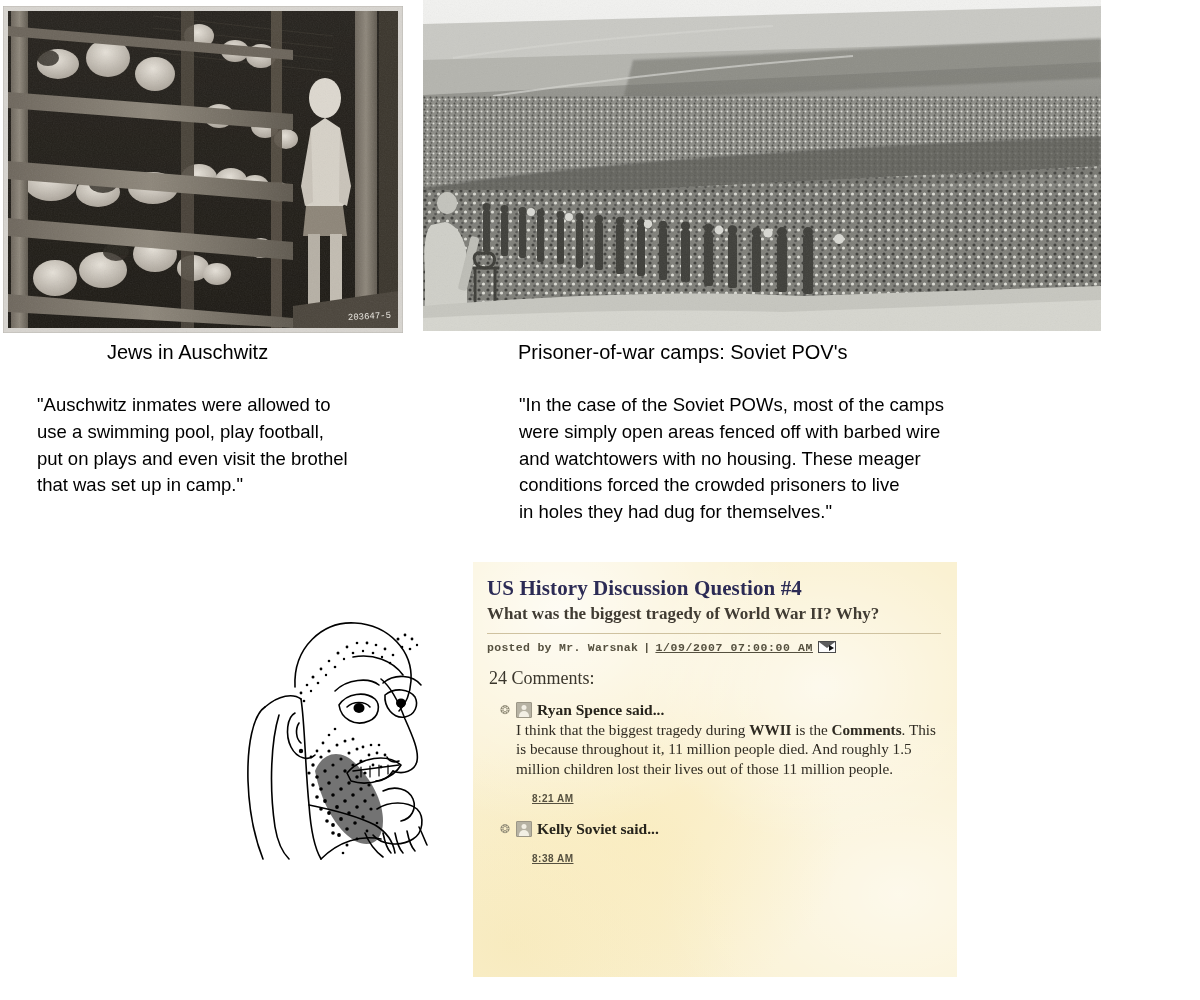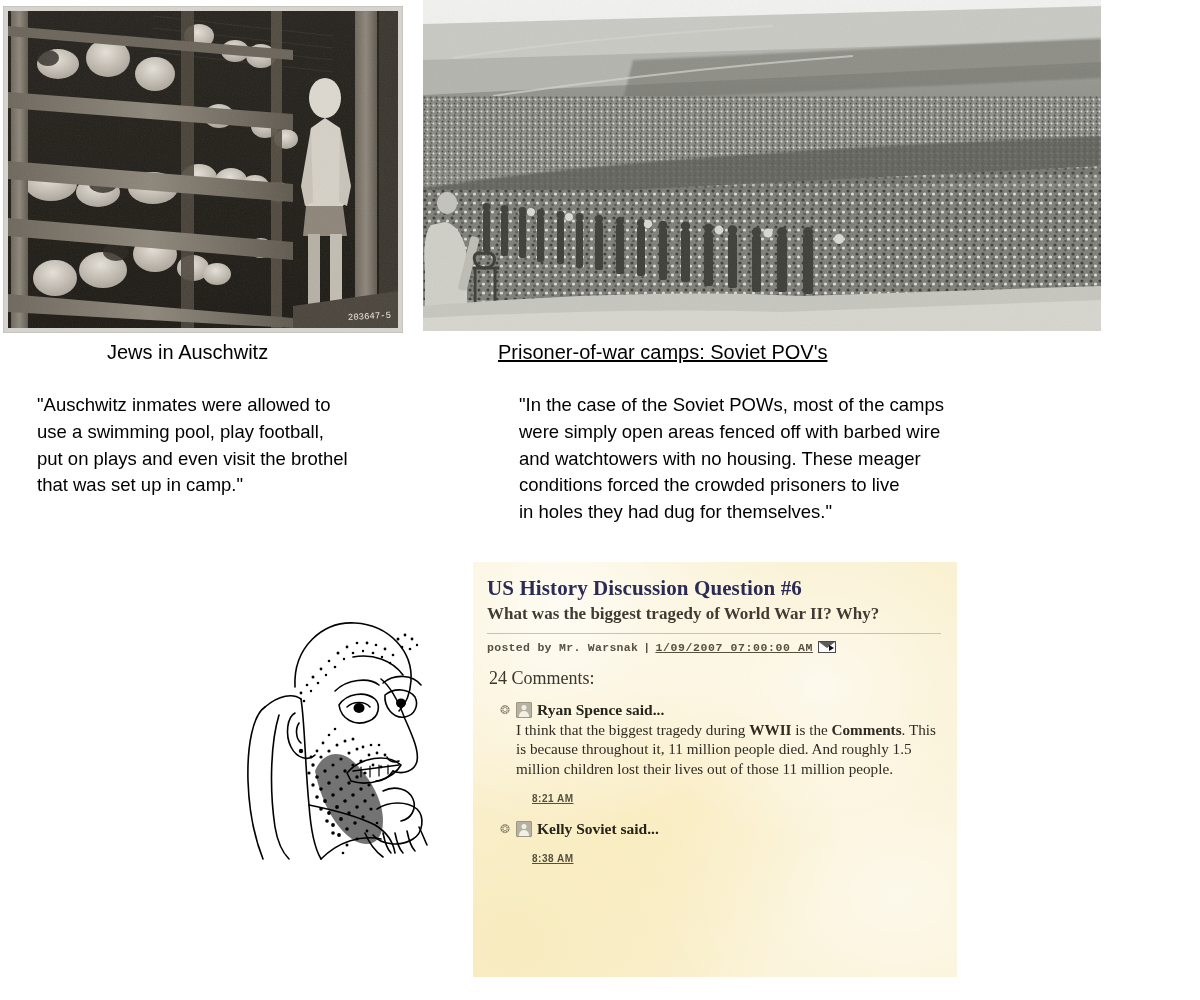--- a/index.html
+++ b/index.html
@@ -451,21 +451,21 @@
 
     <path d="M0 306 C120 296, 260 290, 380 296 L678 286 L678 331 L0 331 Z" fill="#c6c6bf"></path>
     <path d="M0 318 C120 312, 240 308, 360 312 L678 300 L678 331 L0 331 Z" fill="#d6d6cf"></path>
 
     <rect x="0" y="0" width="678" height="331" filter="url(#grain2)" opacity="0.7"></rect>
   </svg>
 </div>
 
 <div class="caption" style="left:107px; top:340px;">Jews in Auschwitz</div>
 
-<div class="caption" style="left:498px; top:340px;text-decoration:underline;">Prisoner-of-war camps: Soviet POV's</div>
+<div class="caption" style="left:518px; top:340px;">Prisoner-of-war camps: Soviet POV's</div>
 
 <div class="quote" style="left:37px; top:392px; width:385px;">"Auschwitz inmates were allowed to
 use a swimming pool, play football,
 put on plays and even visit the brothel
 that was set up in camp."</div>
 
 <div class="quote" style="left:519px; top:392px; width:515px;">"In the case of the Soviet POWs, most of the camps
 were simply open areas fenced off with barbed wire
 and watchtowers with no housing. These meager
 conditions forced the crowded prisoners to live
@@ -627,21 +627,21 @@
           <circle cx="100" cy="258" r="1.3"></circle>
       </g>
     </g>
 
     <path d="M72 176 C78 206, 92 234, 112 246 C128 254, 140 246, 140 226 C140 206, 128 184, 112 168 C98 154, 80 156, 72 176 Z" fill="#000" opacity="0.55" stroke="none"></path>
   </svg>
 </div>
 
 <div class="blog-panel">
 
-  <div class="blog-title">US History Discussion Question #6</div>
+  <div class="blog-title">US History Discussion Question #4</div>
   <div class="blog-subtitle">What was the biggest tragedy of World War II? Why?</div>
 
   <div class="blog-rule"></div>
 
   <div class="posted-line">
     <span>posted by Mr. Warsnak</span>
     <span>|</span>
     <span class="posted-date">1/09/2007 07:00:00 AM</span>
     <span class="envelope-icon"></span>
   </div>

